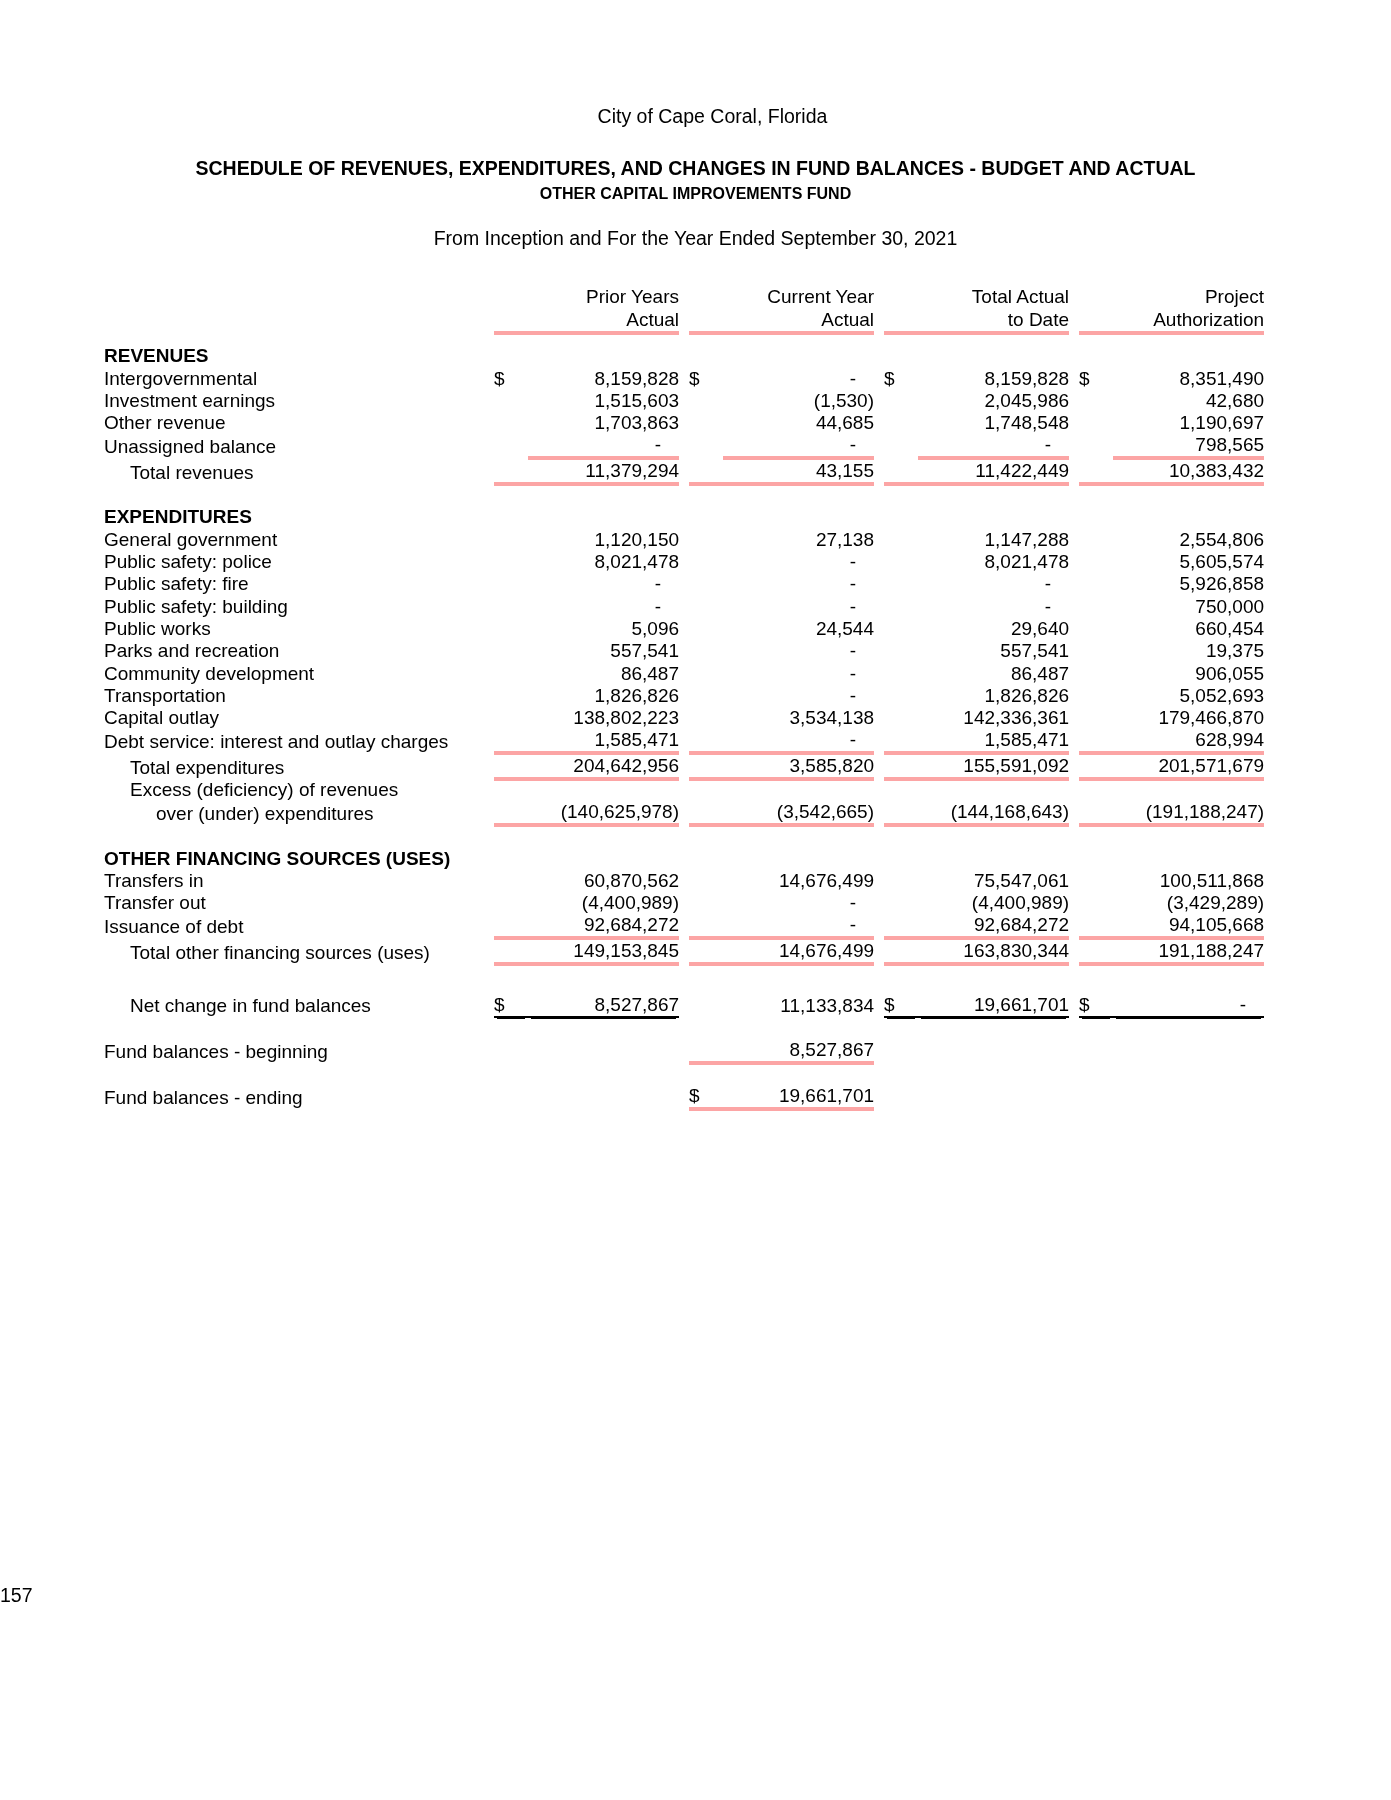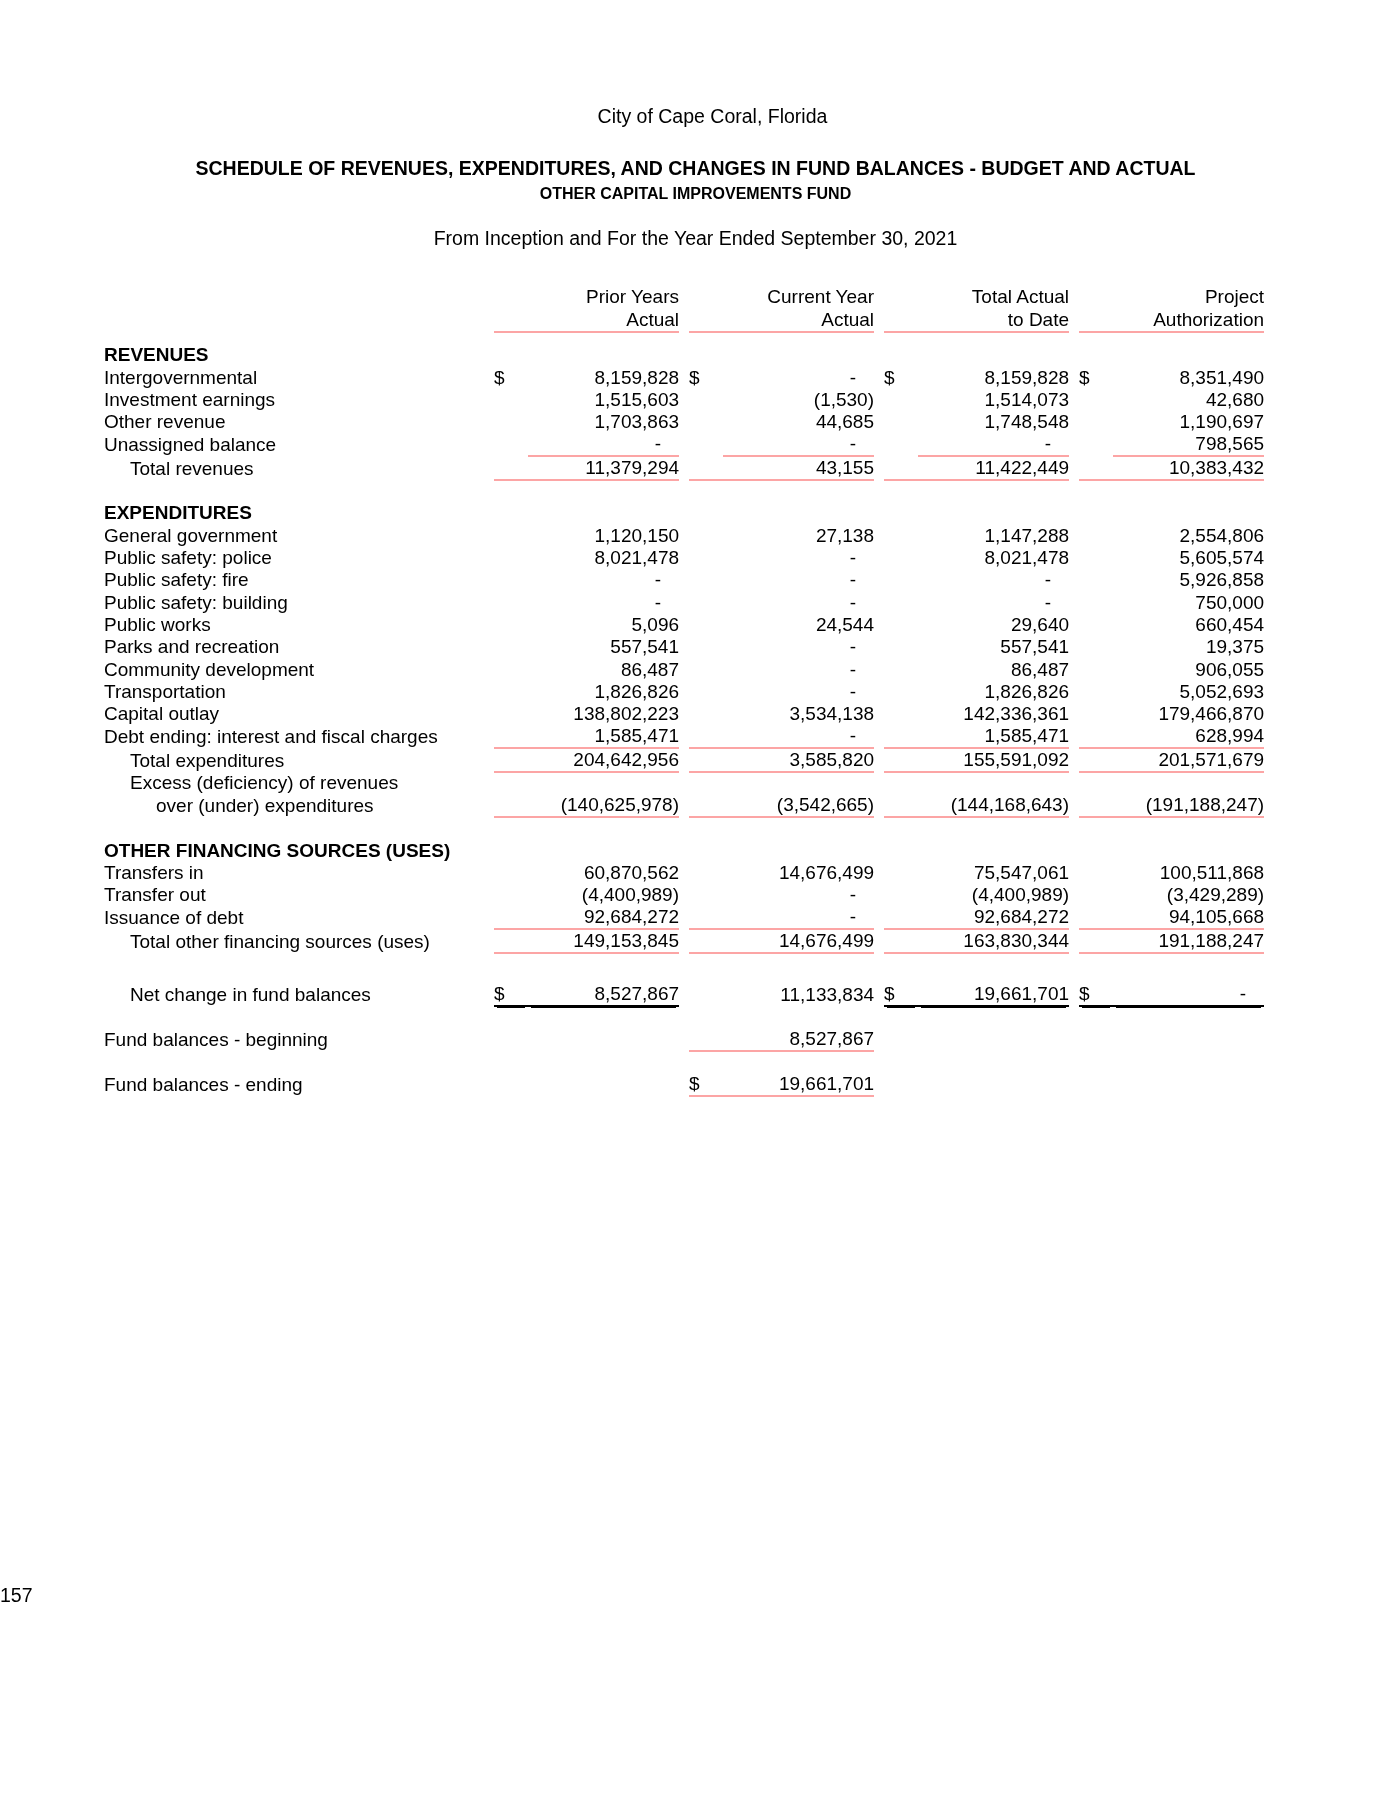--- a/index.html
+++ b/index.html
@@ -99,21 +99,21 @@
     line-height: 22px;
     padding-left: 2px;
   }
   .num {
     text-align: right;
     font-size: 19px;
     line-height: 22px;
     padding-right: 6px;
   }
   .num.dash { padding-right: 18px; }
-  td.botline    { border-bottom: 2px solid #fca5a5; }
+  td.botline    { border-bottom: 4px solid #fca5a5; }
   td.dblbot {
     border-bottom: 2px solid #000;
     box-shadow: 0 5px 0 -3px #000;
   }
 
   .spacer-sm { height: 12px; }
   .spacer-md { height: 22px; }
   .spacer-lg { height: 30px; }
 
   
@@ -201,21 +201,21 @@
 
     <tr class="row-h">
       <td class="lbl">Investment earnings</td>
       <td class="cur"></td>
       <td class="num">1,515,603</td>
       <td></td>
       <td class="cur"></td>
       <td class="num">(1,530)</td>
       <td></td>
       <td class="cur"></td>
-      <td class="num">1,514,073</td>
+      <td class="num">2,045,986</td>
       <td></td>
       <td class="cur"></td>
       <td class="num">42,680</td>
     </tr>
 
     <tr class="row-h">
       <td class="lbl">Other revenue</td>
       <td class="cur"></td>
       <td class="num">1,703,863</td>
       <td></td>
@@ -397,21 +397,21 @@
           <td class="num">3,534,138</td>
       <td></td>
           <td class="cur"></td>
           <td class="num">142,336,361</td>
       <td></td>
           <td class="cur"></td>
           <td class="num">179,466,870</td>
     </tr>
 
     <tr class="row-h">
-      <td class="lbl">Debt ending: interest and fiscal charges</td>
+      <td class="lbl">Debt service: interest and outlay charges</td>
       <td class="cur botline"></td>
           <td class="num botline">1,585,471</td>
       <td></td>
           <td class="cur botline"></td>
           <td class="num dash botline">-</td>
       <td></td>
           <td class="cur botline"></td>
           <td class="num botline">1,585,471</td>
       <td></td>
           <td class="cur botline"></td>

